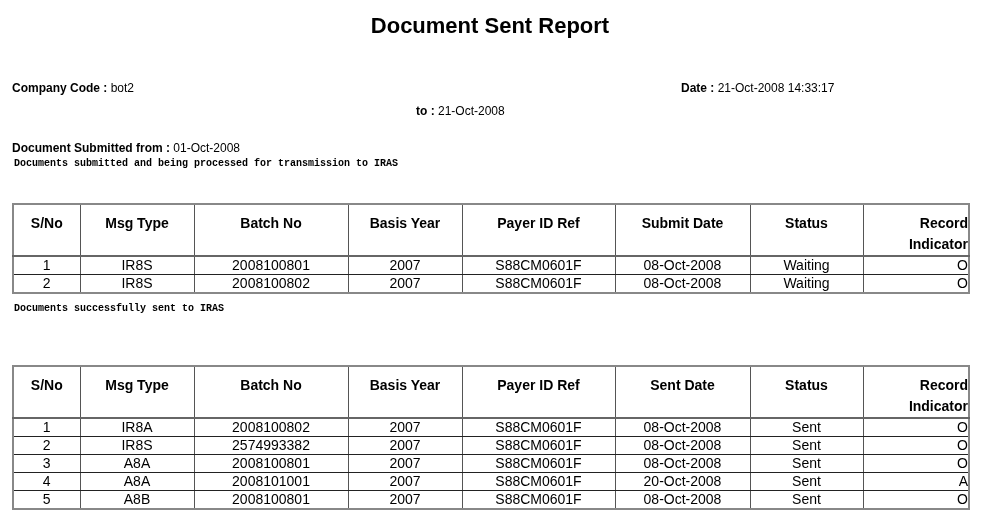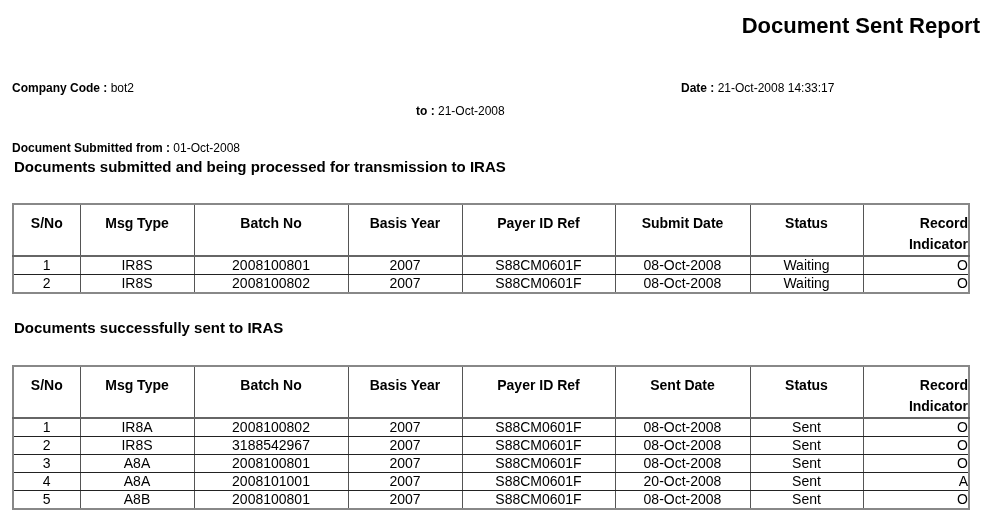--- a/index.html
+++ b/index.html
@@ -1,21 +1,21 @@
 <!DOCTYPE html>
 <html><head>
 <meta charset="utf-8">
 <style>
   * { box-sizing: border-box; margin: 0; padding: 0; }
   html, body { width: 985px; height: 528px; background: #ffffff; overflow: hidden; }
   body { position: relative; font-family: "Liberation Sans", sans-serif; color: #000; }
-  .title { position: absolute; top: 13px; left: 0; width: 980px; text-align: right; font-size: 22px; font-weight: bold; }
+  .title { position: absolute; top: 13px; left: 0; width: 980px; text-align: center; font-size: 22px; font-weight: bold; }
   .meta { position: absolute; font-size: 12px; white-space: nowrap; }
   .meta b { font-weight: bold; }
-  .section-title { position: absolute; left: 14px; font-size: 15px; font-weight: bold; }
+  .section-title { position: absolute; left: 14px; font-size: 10px; font-weight: bold; font-family: Liberation Mono, monospace; }
   table.report { position: absolute; left: 12px; width: 956px; border-collapse: collapse; font-size: 14px; table-layout: fixed; }
   table.report th, table.report td { text-align: center; }
   table.report th { font-weight: bold; vertical-align: top; height: 42px; padding-top: 8px; line-height: 21px; border-left: 1px solid #555; border-top: 2px solid #888; border-bottom: 2px solid #666; }
   table.report td { height: 18px; line-height: 17px; border-left: 1px solid #555; border-bottom: 1px solid #222; padding: 0; }
   table.report th:first-child, table.report td:first-child { border-left: 2px solid #888; }
   table.report th:last-child, table.report td:last-child { border-right: 2px solid #888; text-align: right; }
   table.report tr:last-child td { border-bottom: 2px solid #888; }
 </style>
 </head>
 <body>
@@ -84,21 +84,21 @@
       <td>2008100802</td>
       <td>2007</td>
       <td>S88CM0601F</td>
       <td>08-Oct-2008</td>
       <td>Waiting</td>
       <td>O</td>
     </tr>
   </tbody>
 </table>
 
-<div class="section-title" style="top:319px;">Documents successfully sent to IRAS</div>
+<div class="section-title" style="top:303px;">Documents successfully sent to IRAS</div>
 
 <table class="report" style="top:365px;">
   <colgroup>
     <col style="width:67px">
       <col style="width:114px">
       <col style="width:154px">
       <col style="width:114px">
     <col style="width:153px">
       <col style="width:135px">
       <col style="width:113px">
@@ -123,21 +123,21 @@
       <td>2008100802</td>
       <td>2007</td>
       <td>S88CM0601F</td>
       <td>08-Oct-2008</td>
       <td>Sent</td>
       <td>O</td>
     </tr>
     <tr>
       <td>2</td>
       <td>IR8S</td>
-      <td>3188542967</td>
+      <td>2574993382</td>
       <td>2007</td>
       <td>S88CM0601F</td>
       <td>08-Oct-2008</td>
       <td>Sent</td>
       <td>O</td>
     </tr>
     <tr>
       <td>3</td>
       <td>A8A</td>
       <td>2008100801</td>

